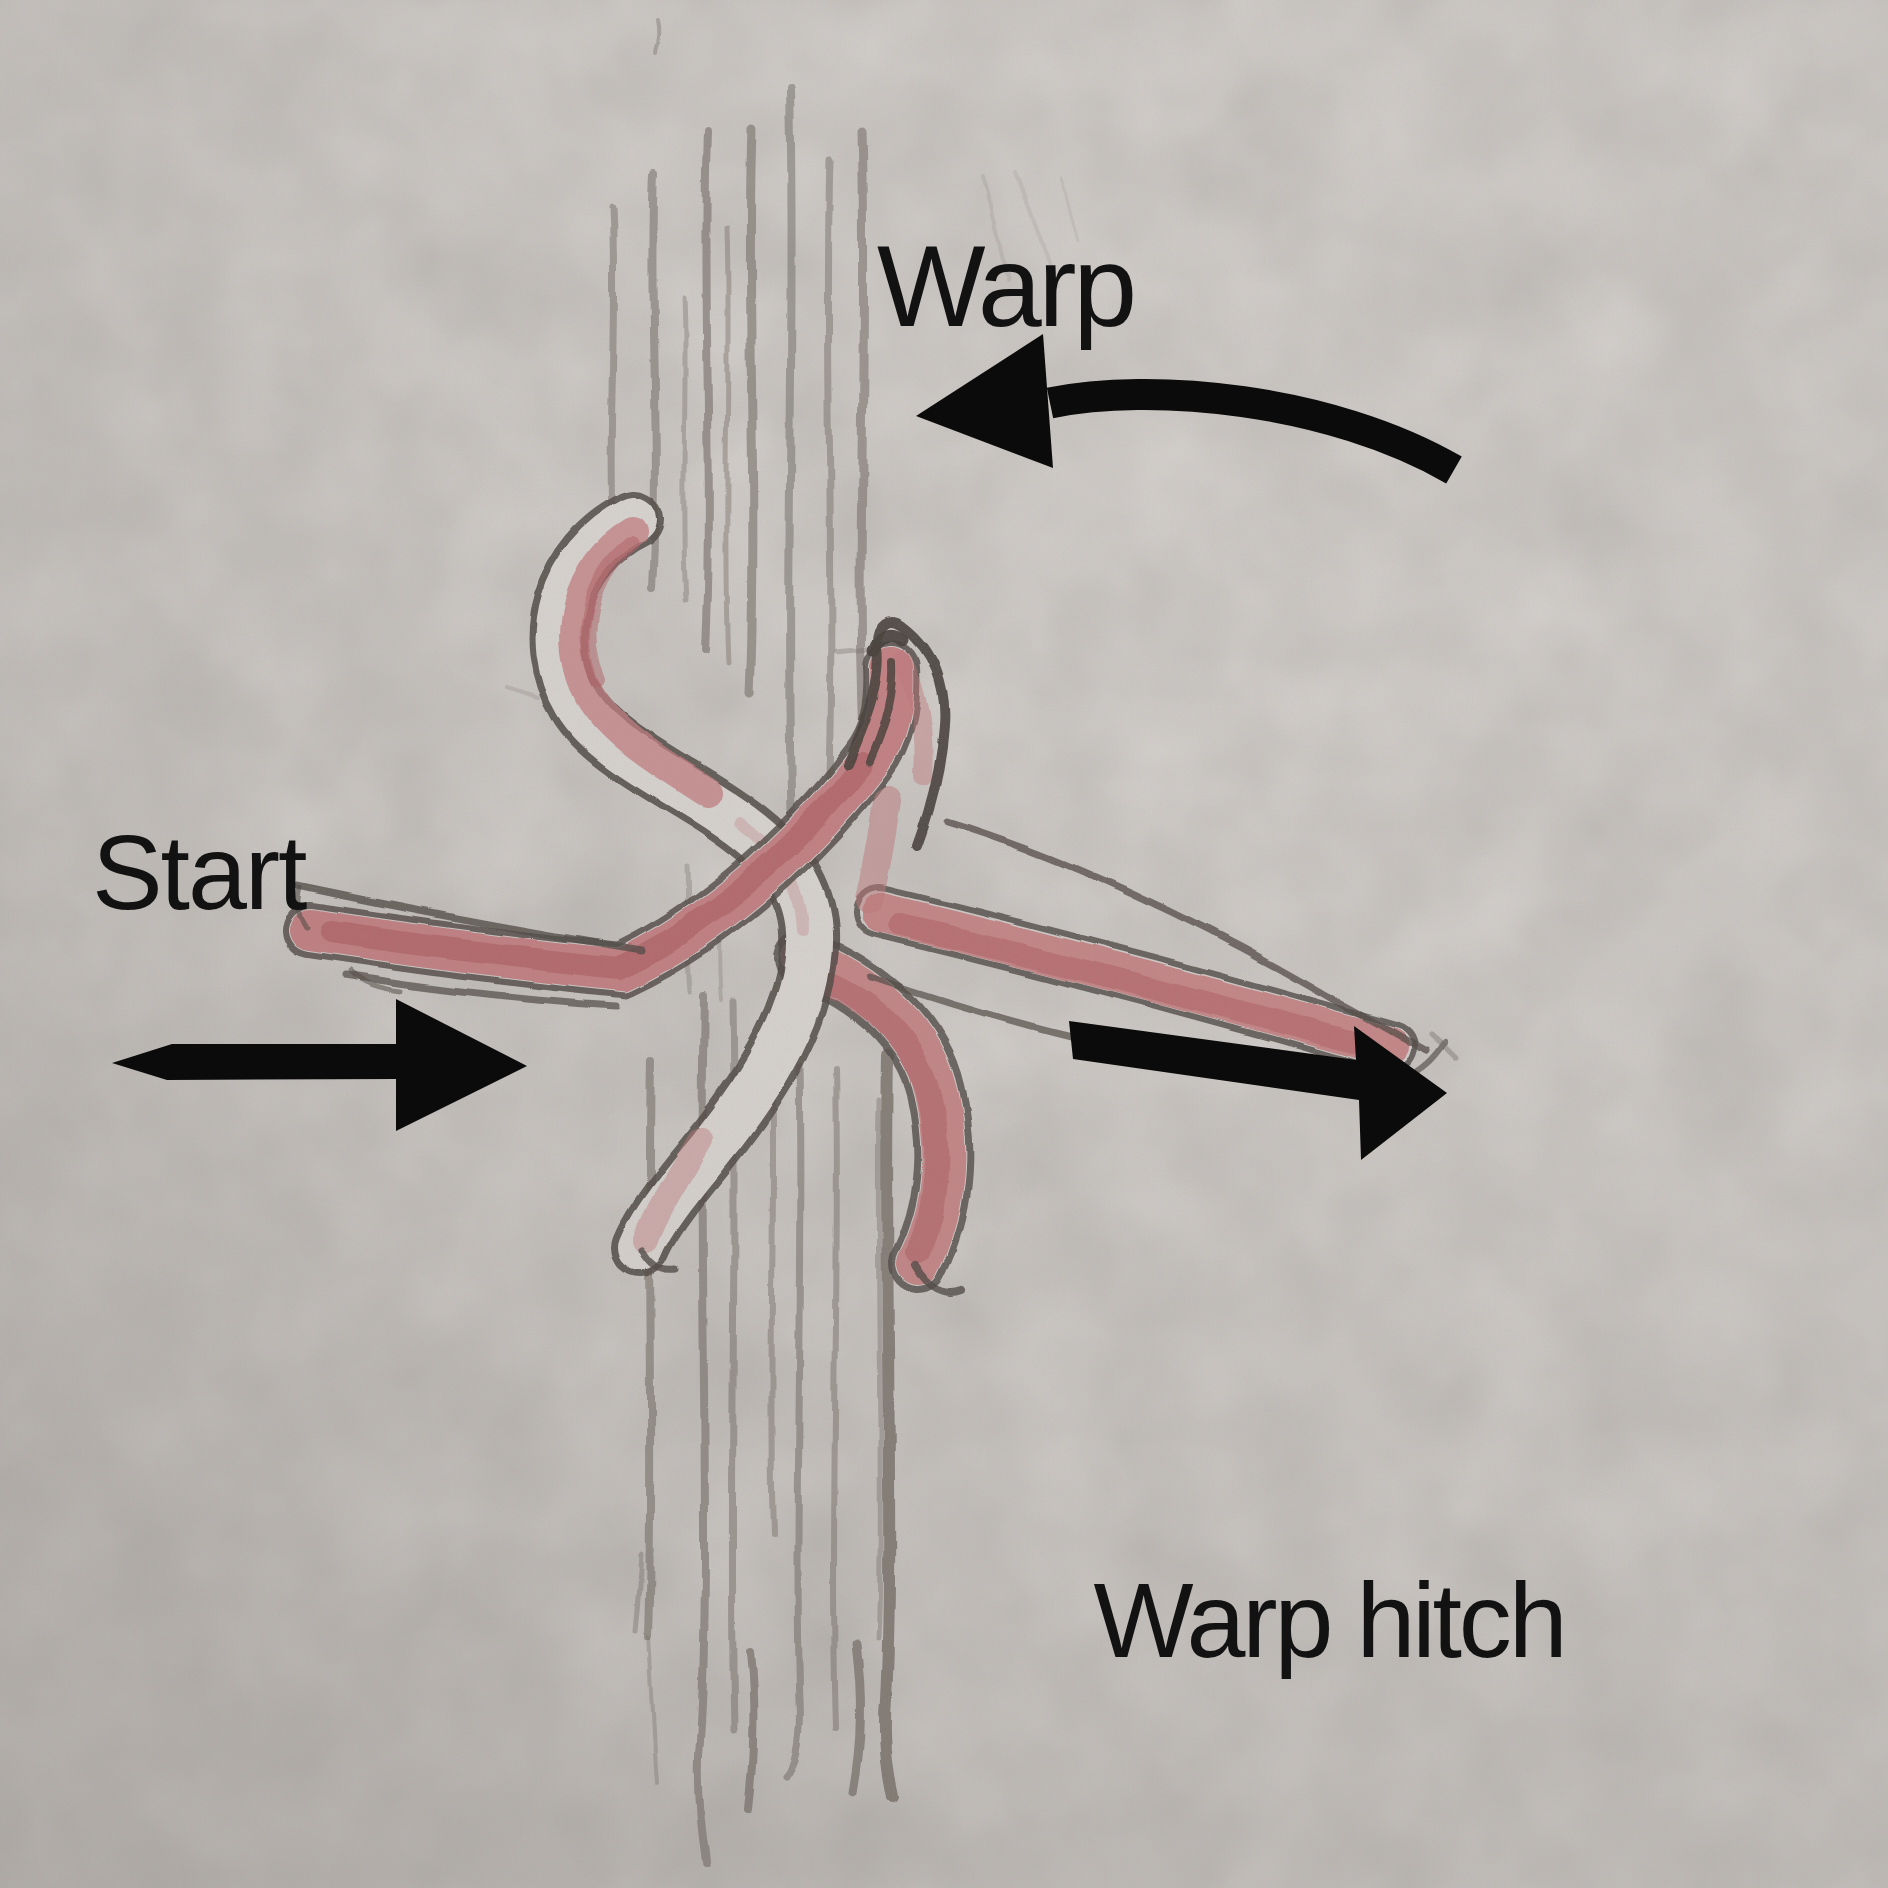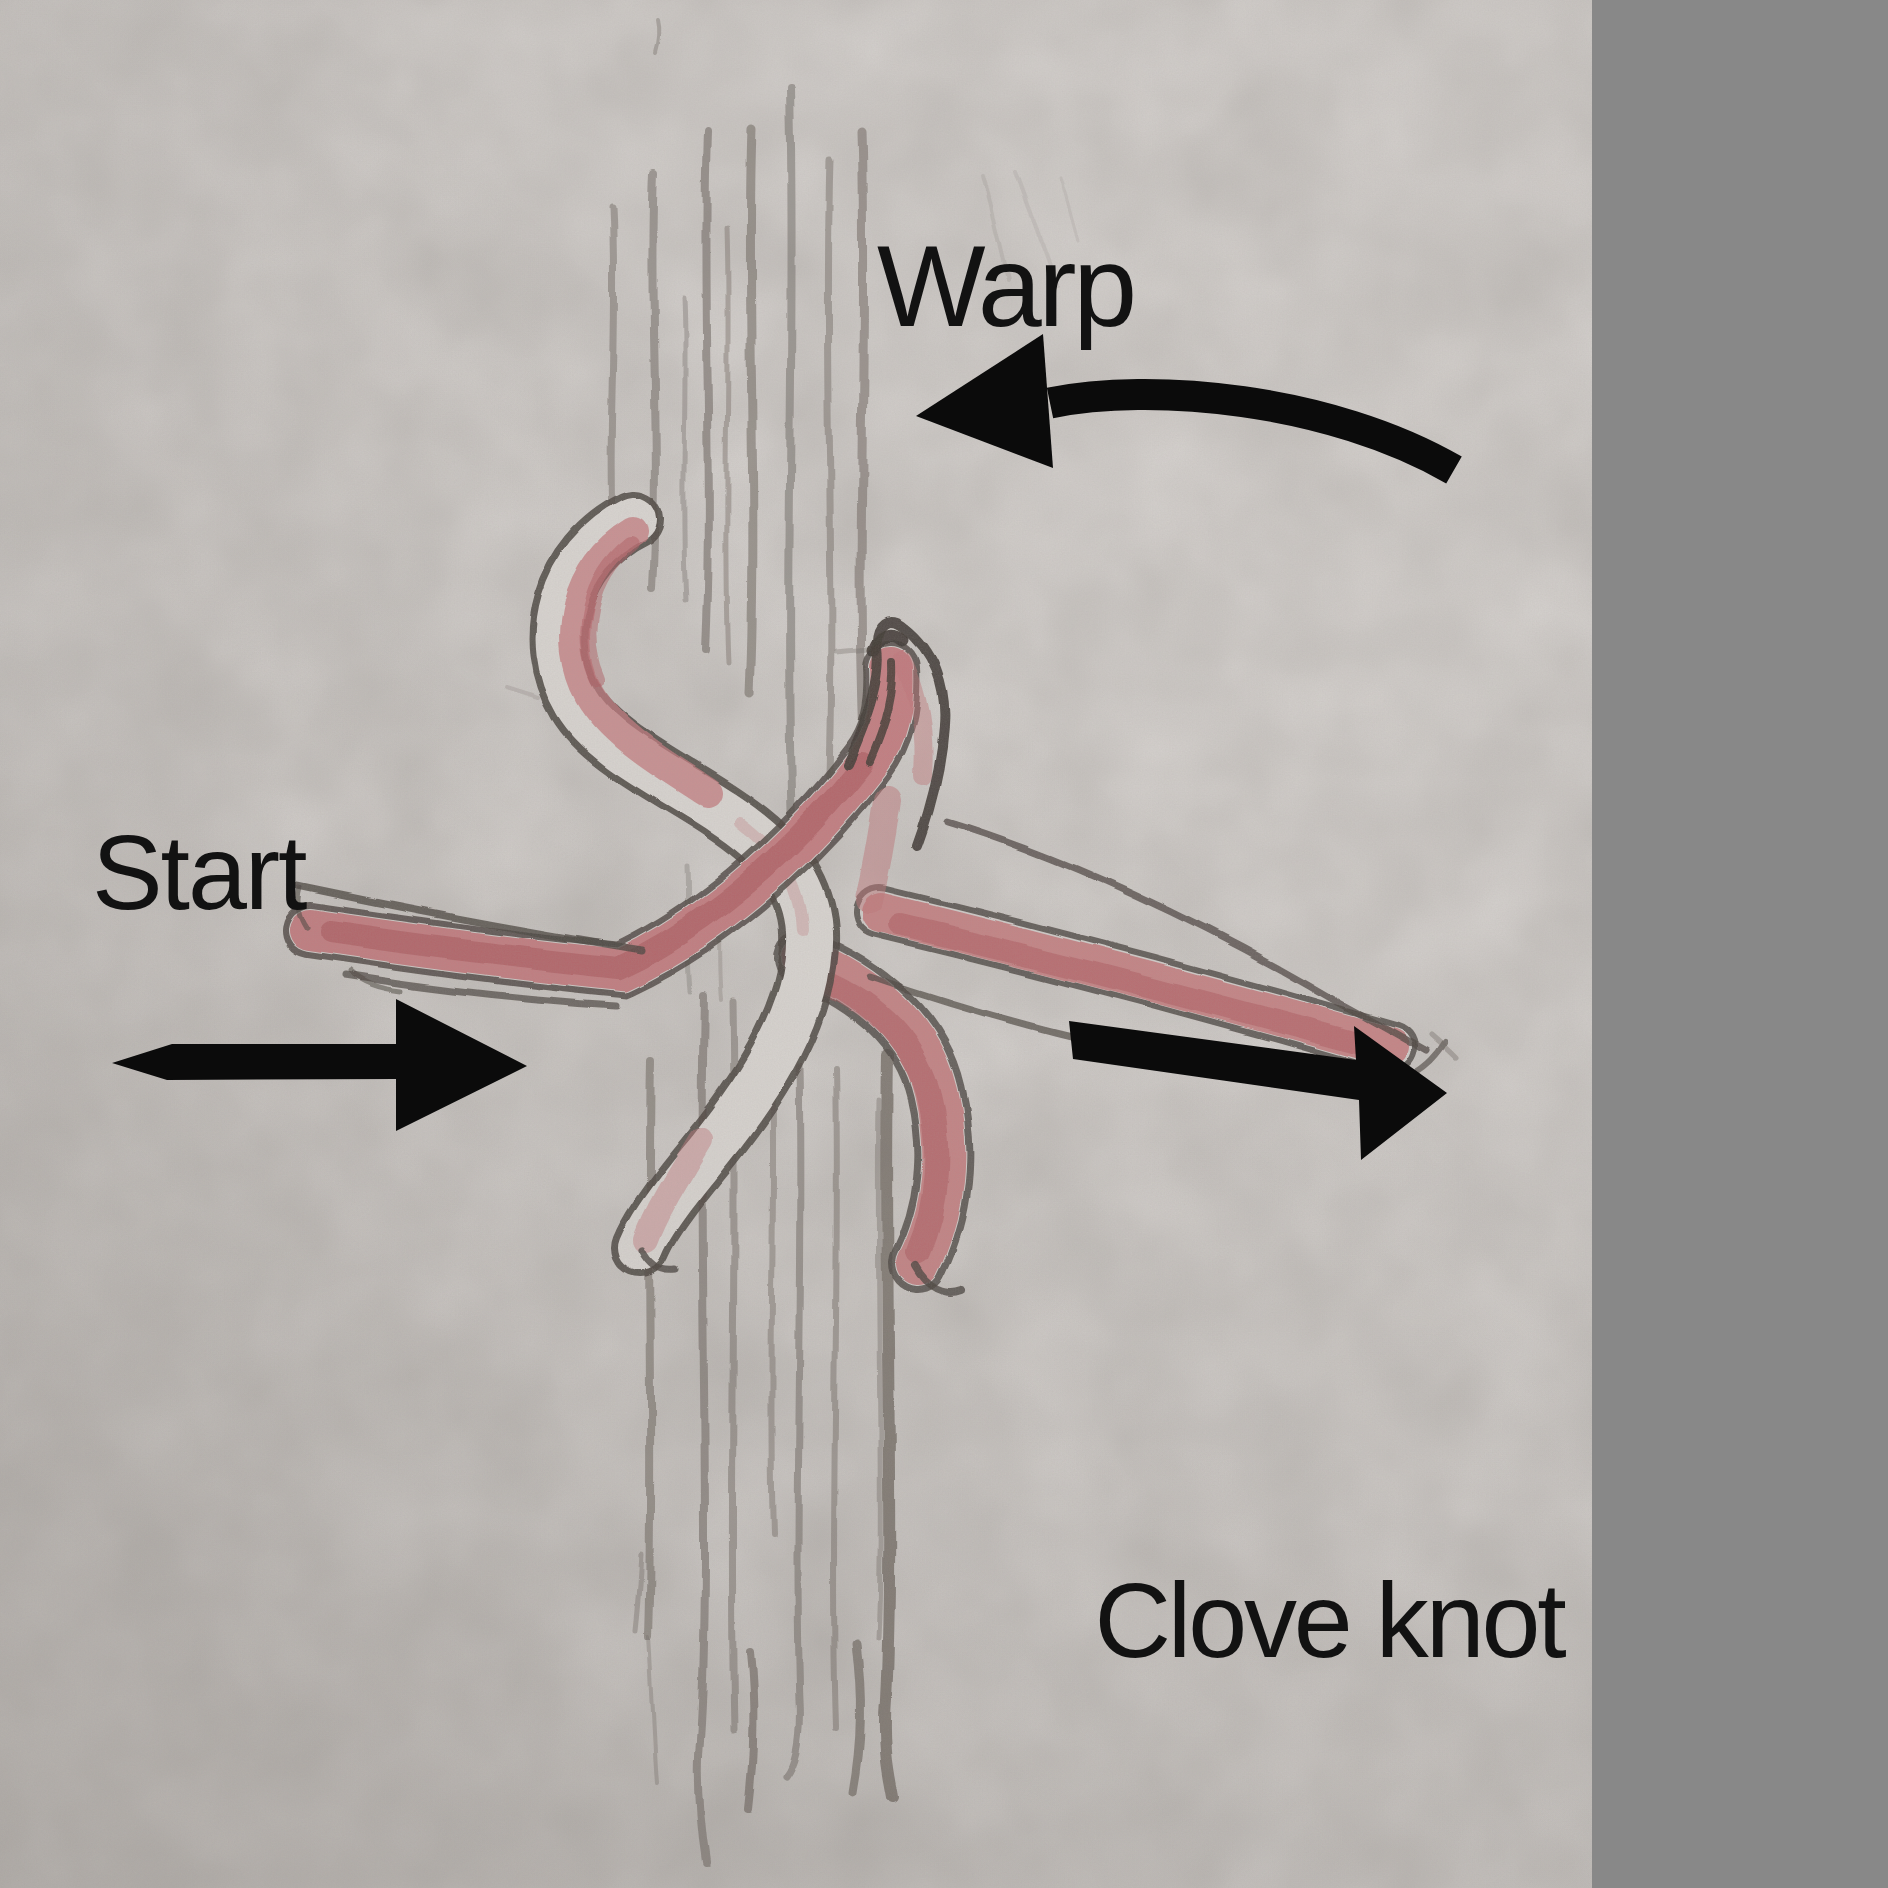--- a/index.html
+++ b/index.html
@@ -1,18 +1,18 @@
 <!DOCTYPE html>
 <html><head>
 <meta charset="utf-8">
 <style>
   html,body{margin:0;padding:0;background:#888;}
   .canvas{
     position:relative;
-    width:1592px;height:1888px;
+    width:1888px;height:1888px;
     overflow:hidden;
     background:#f9a8d4;
     font-family:"Liberation Sans", sans-serif;
   }
   .canvas svg{position:absolute;left:0;top:0;}
   .lbl{
     position:absolute;
     color:#121212;
     white-space:nowrap;
     line-height:1;
@@ -160,16 +160,16 @@
       <polygon points="916,416 1043,334 1053,468"></polygon>
     </g>
     <polygon points="112,1063 172,1044 396,1044 396,999 527,1066 396,1131 396,1079 167,1080"></polygon>
     <polygon points="1069,1021 1356,1060 1354,1026 1447,1093 1361,1160 1359,1100 1073,1059"></polygon>
   </g>
 </svg>
 
   <div class="lbl lbl-warp">Warp</div>
   <div class="lbl lbl-start">Start</div>
   <div class="lbl lbl-caption">
-    <div>Clove knot</div>
+    <div>Warp hitch</div>
   </div>
 
 </div>
 
 </body></html>

